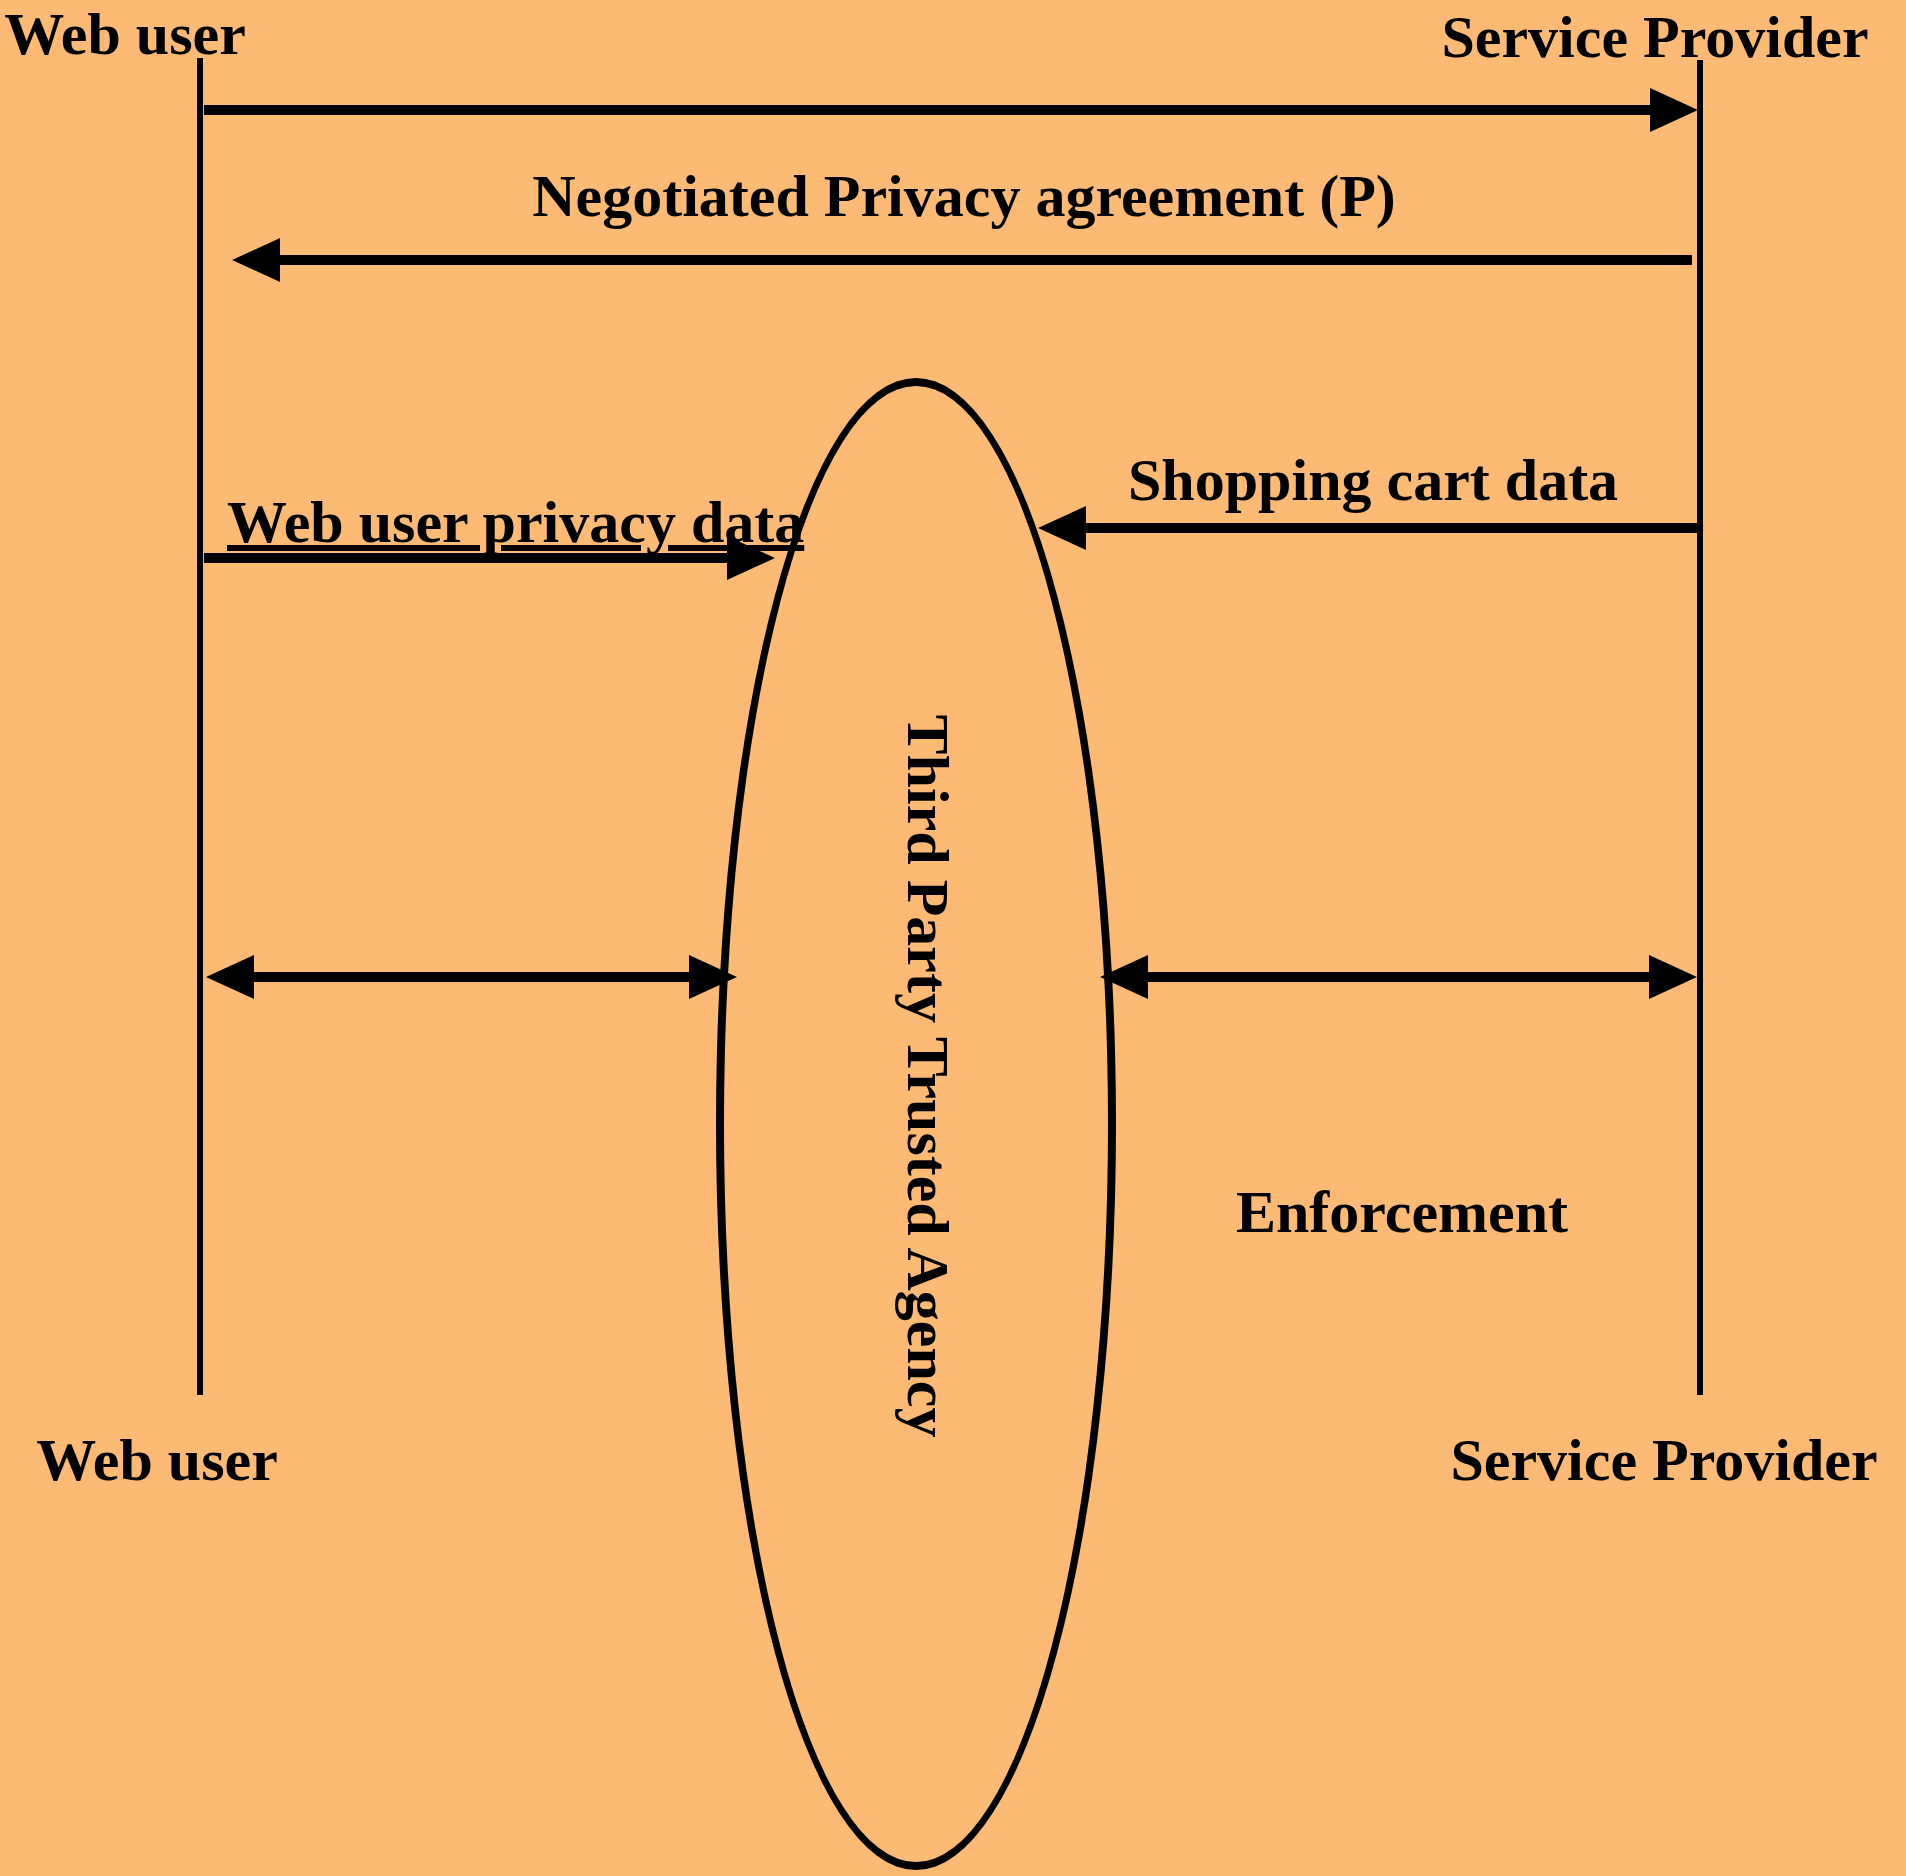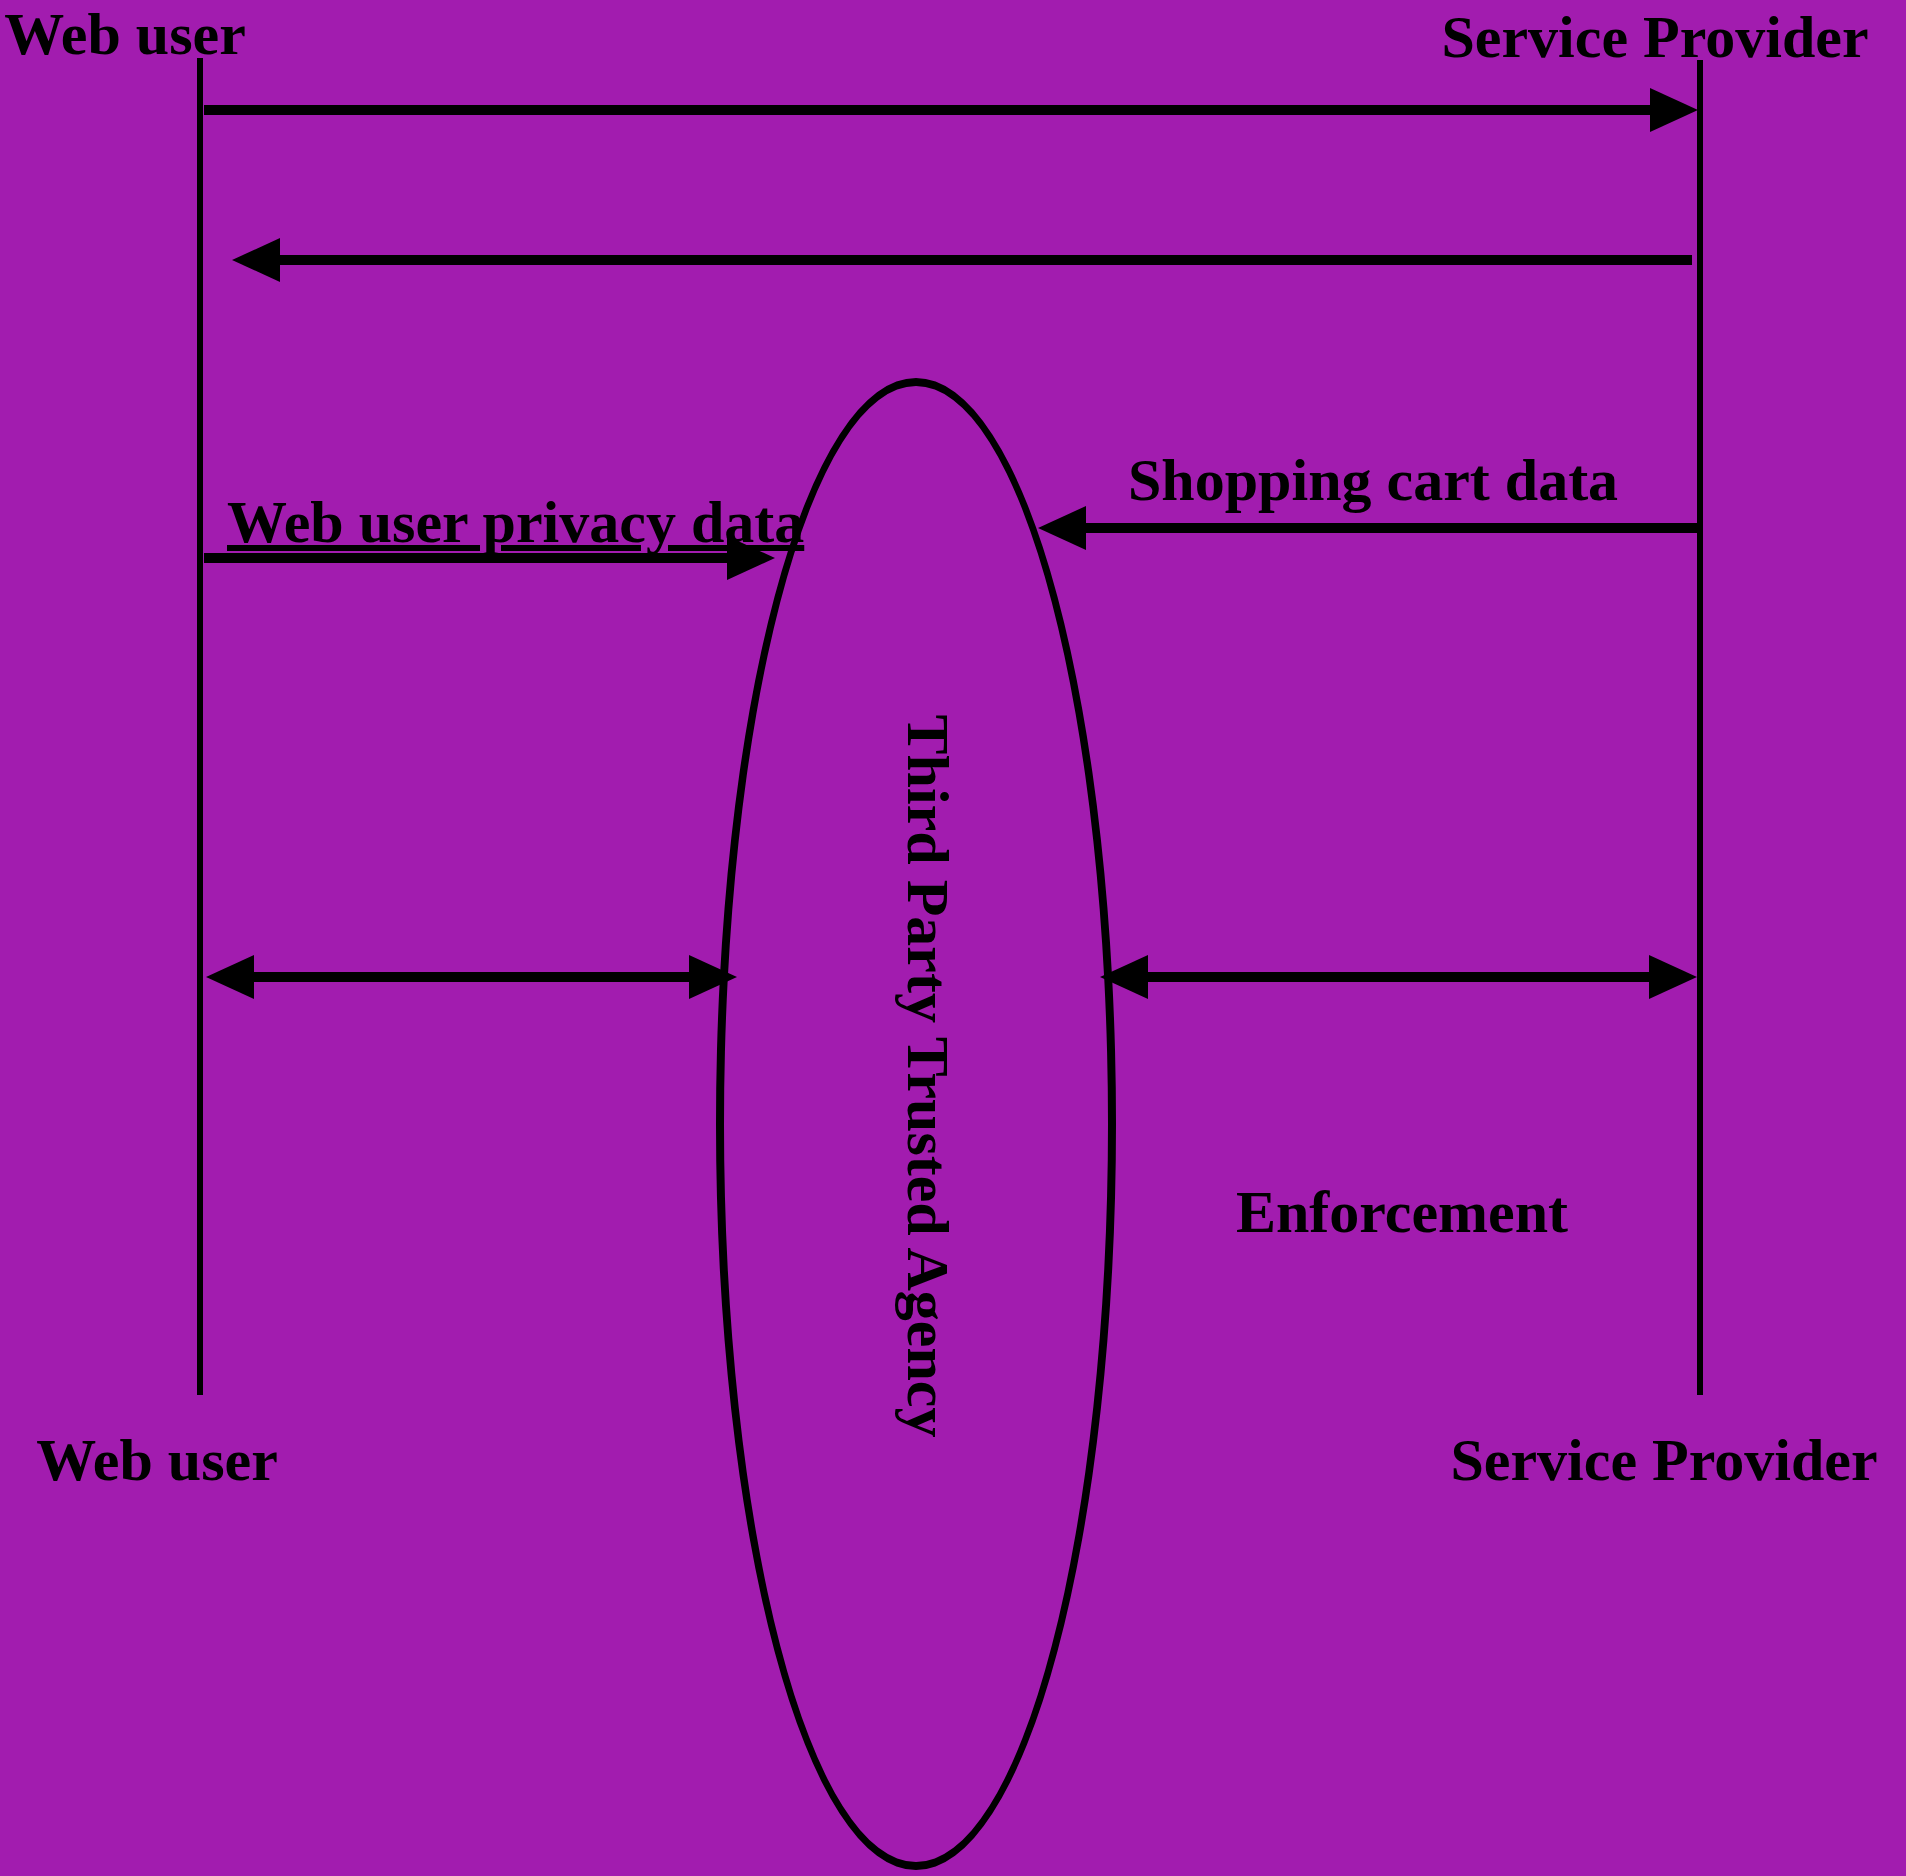--- a/index.html
+++ b/index.html
@@ -87,33 +87,34 @@
   #d1-shaft { left: 252px; top: 972px; width: 437px; }
   #d1-headr { left: 689px; top: 955px; }
   
   #d2-headl { left: 1100px; top: 955px; }
   #d2-shaft { left: 1146px; top: 972px; width: 503px; }
   #d2-headr { left: 1649px; top: 955px; }
 </style>
 </head>
 <body>
 
-<div id="diagram" style="background: #a21caf; color: rgb(0, 0, 0);">
+<div id="diagram" style="background: #fdba74; color: rgb(0, 0, 0);">
 
   <div class="label center" id="actor-wu-top">Web user</div>
   <div class="label center" id="actor-sp-top">Service Provider</div>
 
   <div class="lifeline" id="lifeline-wu"></div>
   <div class="lifeline" id="lifeline-sp"></div>
 
   <div>
     <div class="shaft" id="a1-shaft"></div>
     <div class="head-r" id="a1-head"></div>
   </div>
 
+  <div class="label center" id="msg-nego">Negotiated Privacy agreement (P)</div>
 
   <div>
     <div class="head-l" id="a2-head"></div>
     <div class="shaft" id="a2-shaft"></div>
   </div>
 
   <div class="label vcenter" id="msg-wupd">Web user privacy data</div>
   <div>
     <div class="shaft" id="a3-shaft"></div>
     <div class="head-r" id="a3-head"></div>

